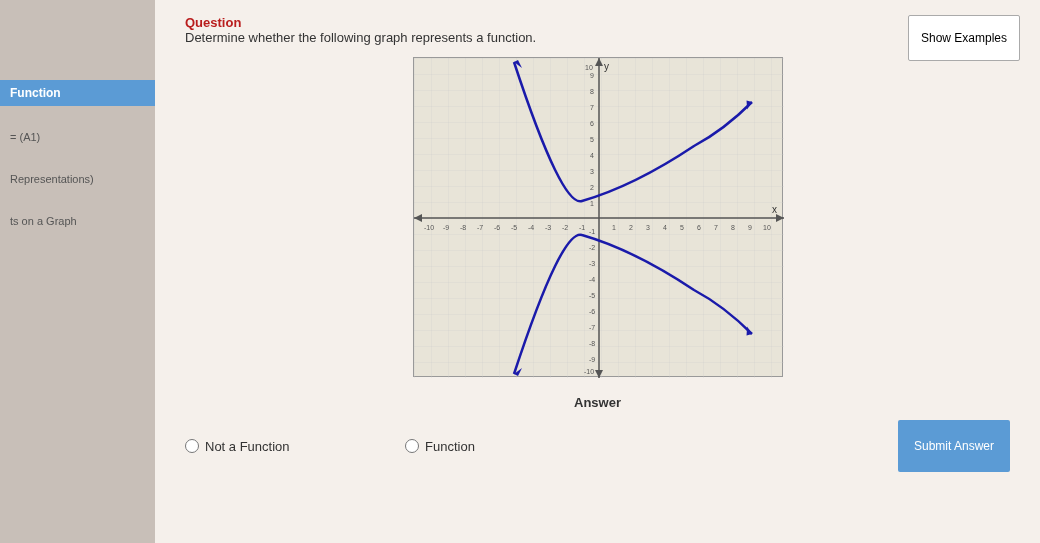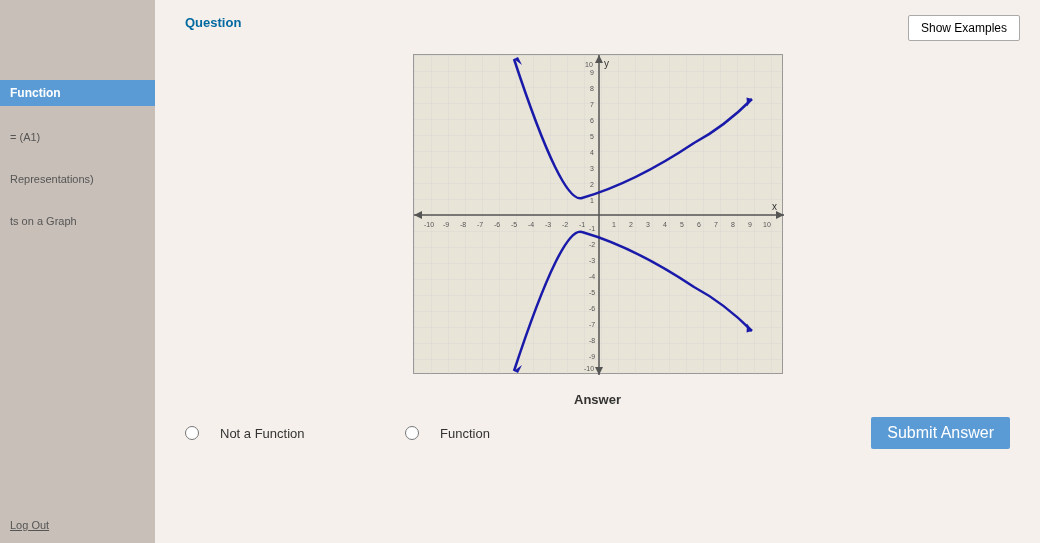--- a/index.html
+++ b/index.html
@@ -51,30 +51,30 @@
       padding: 15px 30px;
       overflow-y: auto;
       position: relative;
     }
     .show-examples-btn {
       position: absolute;
       top: 15px;
       right: 20px;
       background: white;
       border: 1px solid #aaa;
-      padding: 5px 12px;
+      padding: 15px 12px;
       font-size: 12px;
       cursor: pointer;
       border-radius: 2px;
     }
     .question-label {
       font-size: 13px;
       font-weight: bold;
-      margin-bottom: 24px;
-      color: #0369a1;
+      margin-bottom: 0;
+      color: #b91c1c;
     }
     .question-text {
       font-size: 13px;
       color: #333;
       margin-bottom: 12px;
     }
     .graph-container {
       display: flex;
       justify-content: center;
       margin-bottom: 18px;
@@ -93,37 +93,37 @@
     .answer-label {
       font-size: 13px;
       font-weight: bold;
       margin-bottom: 10px;
       color: #333;
       text-align: center;
     }
     .answer-option {
       display: flex;
       align-items: center;
-      gap: 21px;
+      gap: 6px;
       font-size: 13px;
       color: #333;
       cursor: pointer;
       min-width: 220px;
     }
     .answer-option input[type="radio"] {
       cursor: pointer;
       width: 14px;
       height: 14px;
     }
     .submit-btn {
       background: #5b9bd5;
       color: white;
       border: none;
-      padding: 7px 16px;
-      font-size: 16px;
+      padding: 19px 16px;
+      font-size: 12px;
       cursor: pointer;
       border-radius: 2px;
       margin-left: auto;
       display: block;
     }
     .answer-row {
       display: flex;
       align-items: center;
       margin-top: 5px;
     }
@@ -134,29 +134,27 @@
     }
   </style>
 </head>
 <body>
 
 <div class="sidebar">
   <div class="sidebar-item-active">Function</div>
   <div class="sidebar-item">= (A1)</div>
   <div class="sidebar-item">Representations)</div>
   <div class="sidebar-item">ts on a Graph</div>
-  <div class="sidebar-bottom">
-    <span class="sidebar-logout">Log Out</span>
-  </div>
 </div>
 
 <div class="main-content">
   <button class="show-examples-btn">Show Examples</button>
 
   <div class="question-label">Question</div>
+  <div class="question-text">Determine whether the following graph represents a function.</div>
 
   <div class="graph-container">
     <div class="graph-area">
       <svg class="graph-svg" viewBox="0 0 370 320">
 
         <defs>
           <pattern id="smallGrid" width="17" height="16" patternUnits="userSpaceOnUse">
             <path d="M 17 0 L 0 0 0 16" fill="none" stroke="#ccc" stroke-width="0.5"></path>
           </pattern>
           <pattern id="grid" width="170" height="160" patternUnits="userSpaceOnUse">

